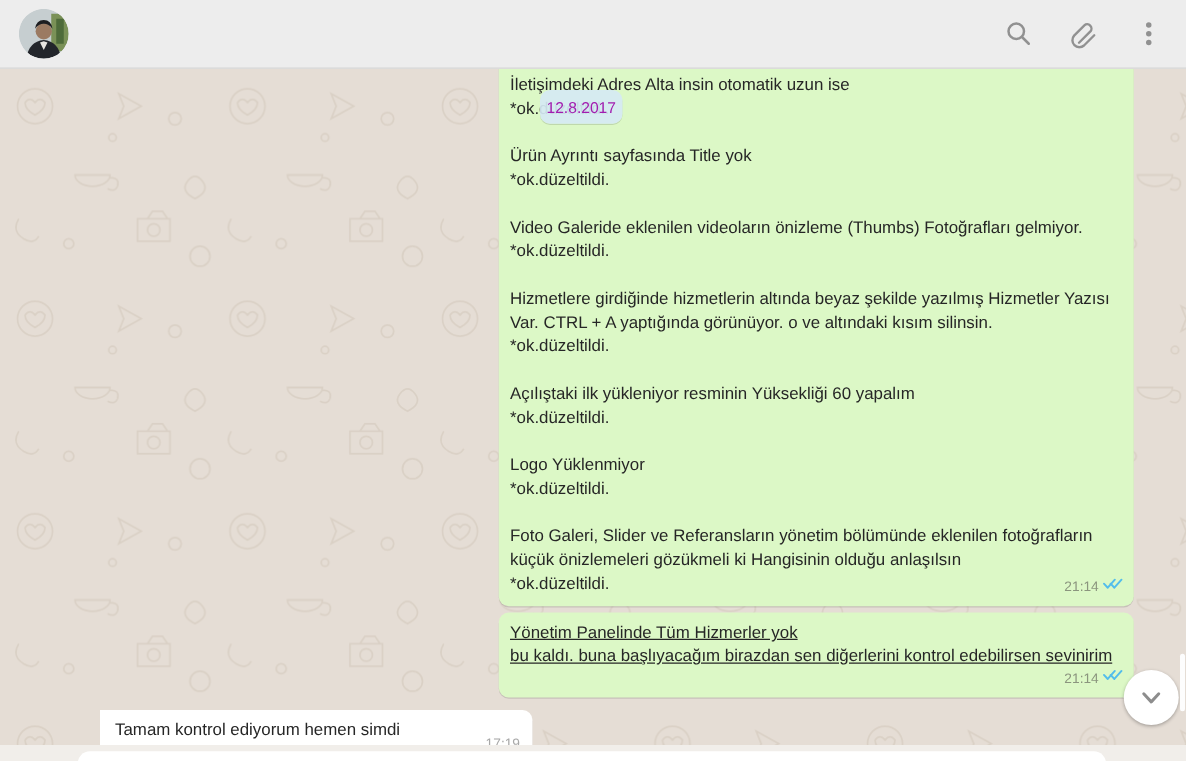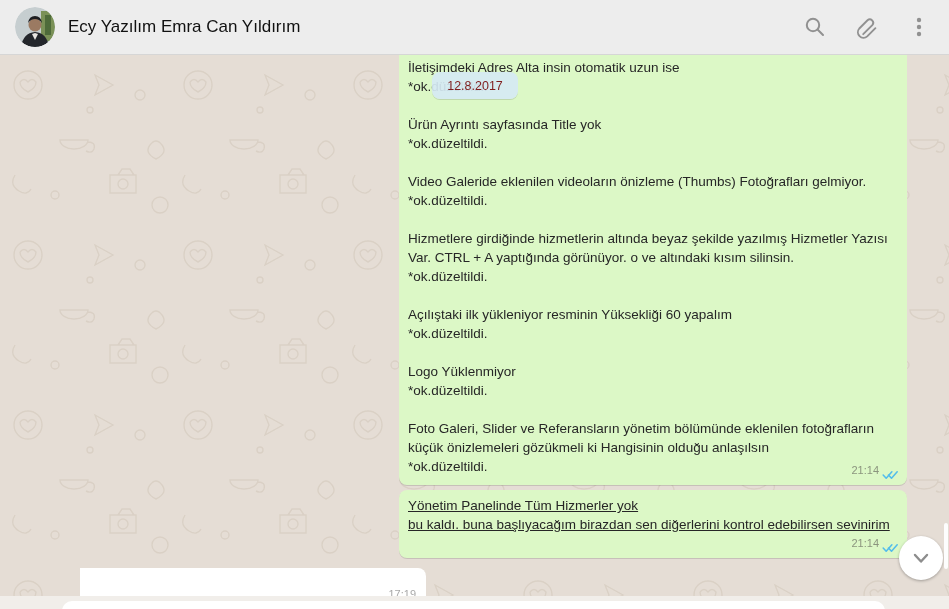--- a/index.html
+++ b/index.html
@@ -30,33 +30,33 @@
   .bubble-in  { background:#ffffff; }
 
   .bubble-1 { left:354px; top:-10px; width:508px; height:440px; padding:13px 7px 8px 9px; overflow:hidden; border-radius:0 0 8px 8px; }
   .bubble-2 { left:354px; top:435px; width:508px; height:68px; padding:6px 7px 8px 9px; overflow:hidden;text-decoration:underline; }
   .bubble-3 { left:80px; top:513px; width:346px; height:46px; padding:6px 10px 8px 12px; border-radius:0 8px 8px 8px; overflow:hidden; }
   .bubble-3:before {
     content:""; position:absolute; top:0; left:-8px;
     width:0; height:0; border-right:8px solid #ffffff; border-bottom:10px solid transparent;
   }
 
-  .meta { position:absolute; right:8px; bottom:5px; display:flex; align-items:flex-end; gap:3px; }
+  .meta { position:absolute; right:8px; bottom:5px; display:flex; align-items:flex-start; gap:3px; }
   .meta .time-out { font-size:11px; color:#8b957e; }
   .meta-in { position:absolute; right:10px; top:16px; }
   .meta-in .time-in { font-size:11px; color:#a8a8a8; }
   .ticks { width:17px; height:11px; display:block; }
 
   
   .date-pill {
-    position:absolute; left:432px; top:17px; width:86px; height:27px;
+    position:absolute; left:432px; top:17px; width:66px; height:27px;
     background:rgba(213,233,243,0.92); border-radius:8px;
     box-shadow:0 1px 0.5px rgba(0,0,0,0.13);
     display:flex; align-items:center; justify-content:center;
-    font-size:12.5px; color:#7f1d1d; z-index:4;
+    font-size:12.5px; color:#a21caf; z-index:4;
   }
 
   
   .scroll-btn {
     position:absolute; left:899px; top:481px; width:44px; height:44px; border-radius:50%;
     background:#fff; box-shadow:0 1px 3px rgba(0,0,0,0.3);
     display:flex; align-items:center; justify-content:center; cursor:pointer; z-index:6; border:none;
   }
 
   
@@ -92,21 +92,20 @@
           <rect width="40" height="40" fill="#c6ced0"></rect>
           <rect x="26" y="4" width="14" height="30" fill="#7a9157"></rect>
           <rect x="30" y="8" width="6" height="20" fill="#4e6b3a"></rect>
           <path d="M6 40 Q8 26 20 25 Q32 26 34 40 Z" fill="#23262b"></path>
           <path d="M17 27 L20 33 L23 27 L20 26 Z" fill="#e8e6e2"></path>
           <circle cx="20" cy="18" r="6.5" fill="#9b7a62"></circle>
           <path d="M13 16 Q14 9 20 9 Q26 9 27 16 Q24 12 20 12 Q16 12 13 16 Z" fill="#1d1d20"></path>
         </g>
       </svg>
     </div>
-    <div class="header-title">Ecy Yazılım Emra Can Yıldırım</div>
     <div class="header-icons">
       <svg class="hicon" viewBox="0 0 24 24">
         <circle cx="10" cy="10" r="6.2" fill="none" stroke="#919191" stroke-width="2"></circle>
         <line x1="14.8" y1="14.8" x2="20" y2="20" stroke="#919191" stroke-width="2" stroke-linecap="round"></line>
       </svg>
       <svg class="hicon" viewBox="0 0 24 24">
         <path d="M8.2,19.2 L17.3,10.1 a3.4,3.4 0 0,0 -4.8,-4.8 L4.3,13.5 a5.6,5.6 0 0,0 7.9,7.9 L20.4,13.2" fill="none" stroke="#919191" stroke-width="1.9" stroke-linecap="round"></path>
       </svg>
       <svg class="hicon" viewBox="0 0 24 24">
         <circle cx="12" cy="5" r="2.2" fill="#919191"></circle>
@@ -177,20 +176,21 @@
       <div class="meta">
         <span class="time-out">21:14</span>
         <svg class="ticks" viewBox="0 0 18 12">
           <polyline points="1,6.5 4.3,10 10.5,3" fill="none" stroke="#53bdeb" stroke-width="1.7" stroke-linecap="round" stroke-linejoin="round"></polyline>
           <polyline points="6.8,6.5 10.1,10 16.3,3" fill="none" stroke="#53bdeb" stroke-width="1.7" stroke-linecap="round" stroke-linejoin="round"></polyline>
         </svg>
       </div>
     </div>
 
     <div class="bubble bubble-in bubble-3">
+      <div class="msg-text">Tamam kontrol ediyorum hemen simdi</div>
       <div class="meta-in">
         <span class="time-in">17:19</span>
       </div>
     </div>
 
     <div class="date-pill">12.8.2017</div>
 
     <button class="scroll-btn">
       <svg width="26" height="26" viewBox="0 0 26 26">
         <polyline points="7,10 13,16.5 19,10" fill="none" stroke="#8d8d8d" stroke-width="2.4" stroke-linecap="round" stroke-linejoin="round"></polyline>

